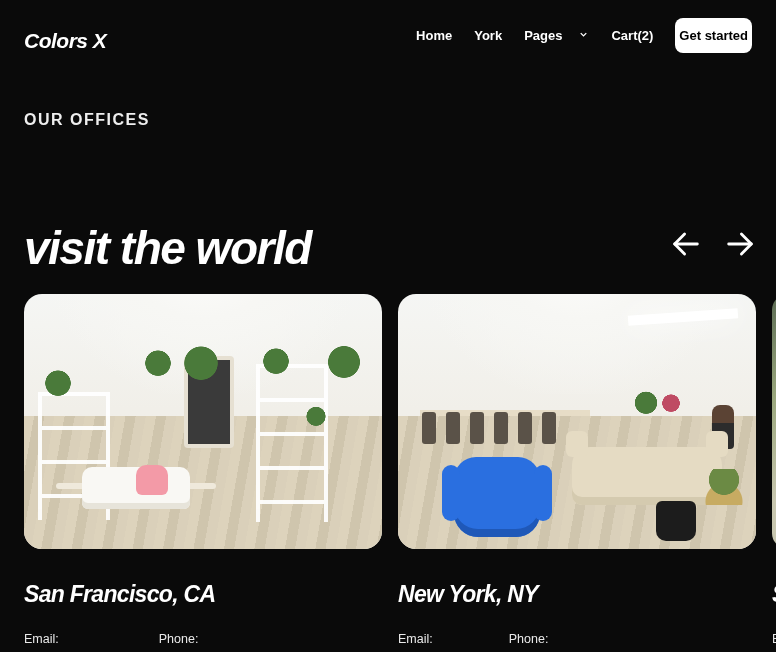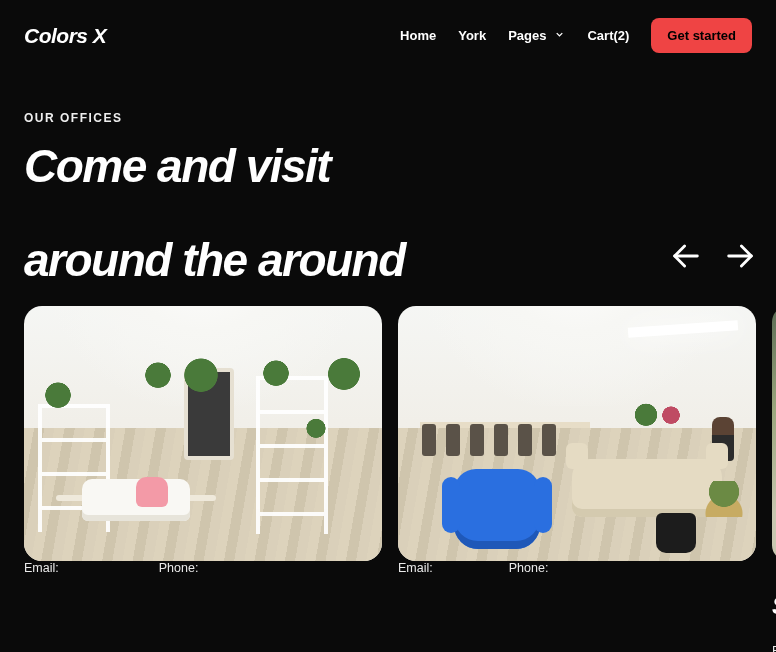--- a/index.html
+++ b/index.html
@@ -8,21 +8,21 @@
     font-family: -apple-system, BlinkMacSystemFont, "Segoe UI", Arial, sans-serif;
     color: #fff;
     width: 776px;
     height: 652px;
     overflow: hidden;
     position: relative;
   }
   
   .nav {
     display: flex;
-    align-items: center;
+    align-items: flex-end;
     justify-content: space-between;
     padding: 18px 24px;
   }
   .logo {
     font-size: 21px;
     font-weight: 800;
     font-style: italic;
     letter-spacing: -0.5px;
   }
   .nav-right {
@@ -32,47 +32,47 @@
   }
   .nav-link {
     font-size: 13px;
     font-weight: 600;
     color: #fff;
     cursor: pointer;
   }
   .nav-link.pages {
     display: flex;
     align-items: center;
-    gap: 8px;
+    gap: 16px;
   }
   .chev {
     display: inline-block;
   }
   .get-started {
-    background: #ef4444;
+    background: #ffffff;
     color: #000;
     font-size: 13px;
     font-weight: 700;
-    padding: 10px 16px;
+    padding: 10px 4px;
     border-radius: 8px;
     cursor: pointer;
     border: none;
   }
 
   
   .hero {
     padding: 40px 24px 0 24px;
     position: relative;
   }
   .eyebrow {
-    font-size: 12px;
+    font-size: 16px;
     font-weight: 800;
     letter-spacing: 1.5px;
     color: #eee;
-    margin-bottom: 18px;
+    margin-bottom: 2px;
   }
   .headline {
     font-size: 46px;
     line-height: 1.02;
     font-weight: 900;
     font-style: italic;
     letter-spacing: -1.5px;
     color: #fff;
     max-width: 480px;
   }
@@ -274,23 +274,23 @@
       </span>
     </span>
     <span class="nav-link">Cart(2)</span>
     <button class="get-started">Get started</button>
   </nav>
 </header>
 
 <section class="hero">
   <div class="eyebrow">OUR OFFICES</div>
   <h1 class="headline">
-    <span>Come and visit</span><br>
     <br>
-    <span>around the around</span>
+    <br>
+    <span>visit the world</span>
   </h1>
   <div class="arrows">
     <div class="arrow-btn">
       <span>
         <svg width="34" height="34" viewBox="0 0 24 24" fill="none" stroke="#fff" stroke-width="2" stroke-linecap="round" stroke-linejoin="round">
             <line x1="20" y1="12" x2="4" y2="12"></line>
             <polyline points="11 5 4 12 11 19"></polyline>
           </svg>
       </span>
     </div>
@@ -319,20 +319,21 @@
         <div class="plant" style="left:118px;top:50px"></div>
         <div class="plant" style="left:156px;top:44px;width:42px;height:42px"></div>
         <div class="plant" style="left:236px;top:48px"></div>
         <div class="plant" style="left:300px;top:44px;width:40px;height:40px"></div>
         <div class="plant" style="left:280px;top:108px;width:24px;height:24px"></div>
         <div class="tableLight"></div>
         <div class="couchWhite"></div>
         <div class="pinkChair"></div>
       </div>
     </div>
+    <h3 class="card-title">San Francisco, CA</h3>
     <div class="info-row">
       <div>
         <div class="info-label">Email:</div>
       </div>
       <div style="margin-left:60px">
         <div class="info-label">Phone:</div>
       </div>
     </div>
   </article>
 
@@ -351,20 +352,21 @@
         <div class="chairSil" style="left:144px;top:118px"></div>
         <div class="plant" style="left:234px;top:92px;width:28px;height:28px"></div>
         <div class="plant" style="left:262px;top:96px;width:22px;height:22px;background:radial-gradient(circle at 50% 60%, #bf4b63 0 50%, transparent 52%)"></div>
         <div class="person"></div>
         <div class="beigeSofa"></div>
         <div class="sidePlant"></div>
         <div class="blackChair"></div>
         <div class="blueChair"></div>
       </div>
     </div>
+    <h3 class="card-title">New York, NY</h3>
     <div class="info-row">
       <div>
         <div class="info-label">Email:</div>
       </div>
       <div style="margin-left:36px">
         <div class="info-label">Phone:</div>
       </div>
     </div>
   </article>
 

